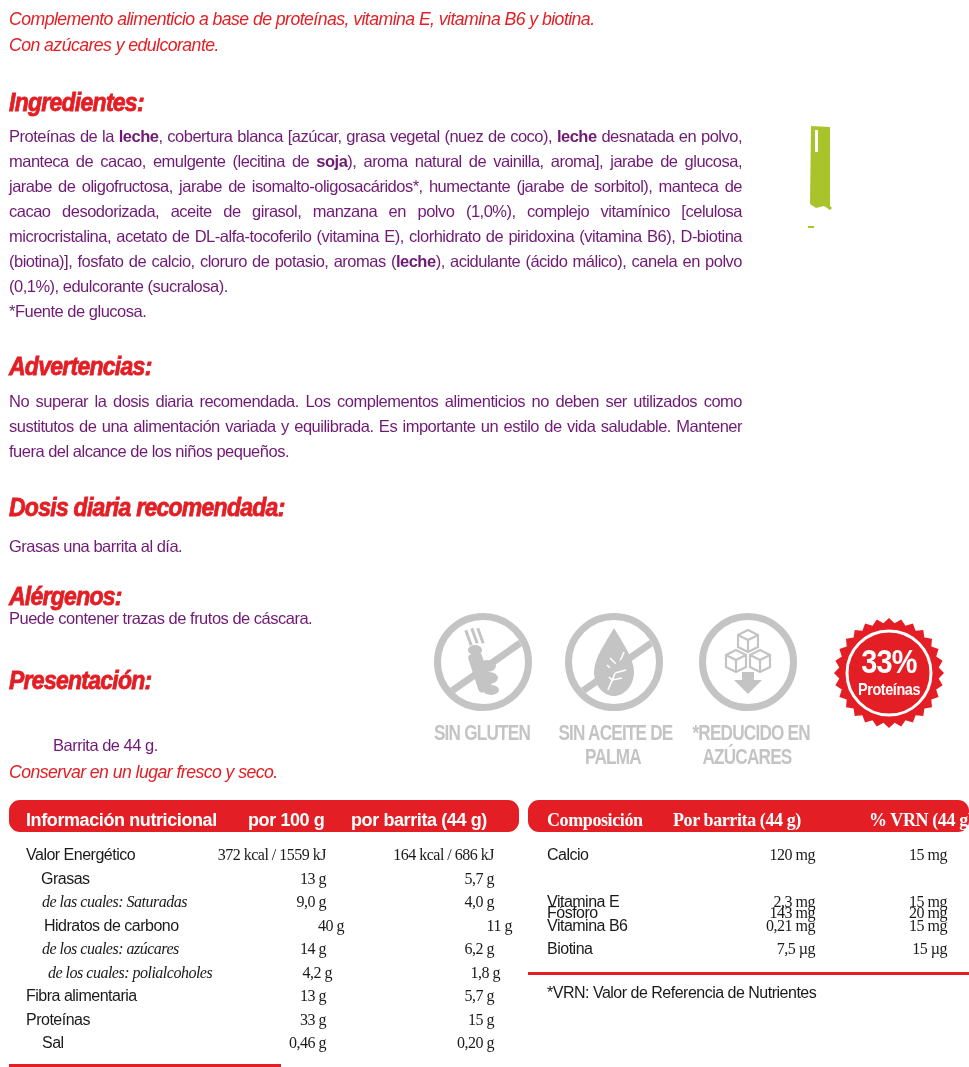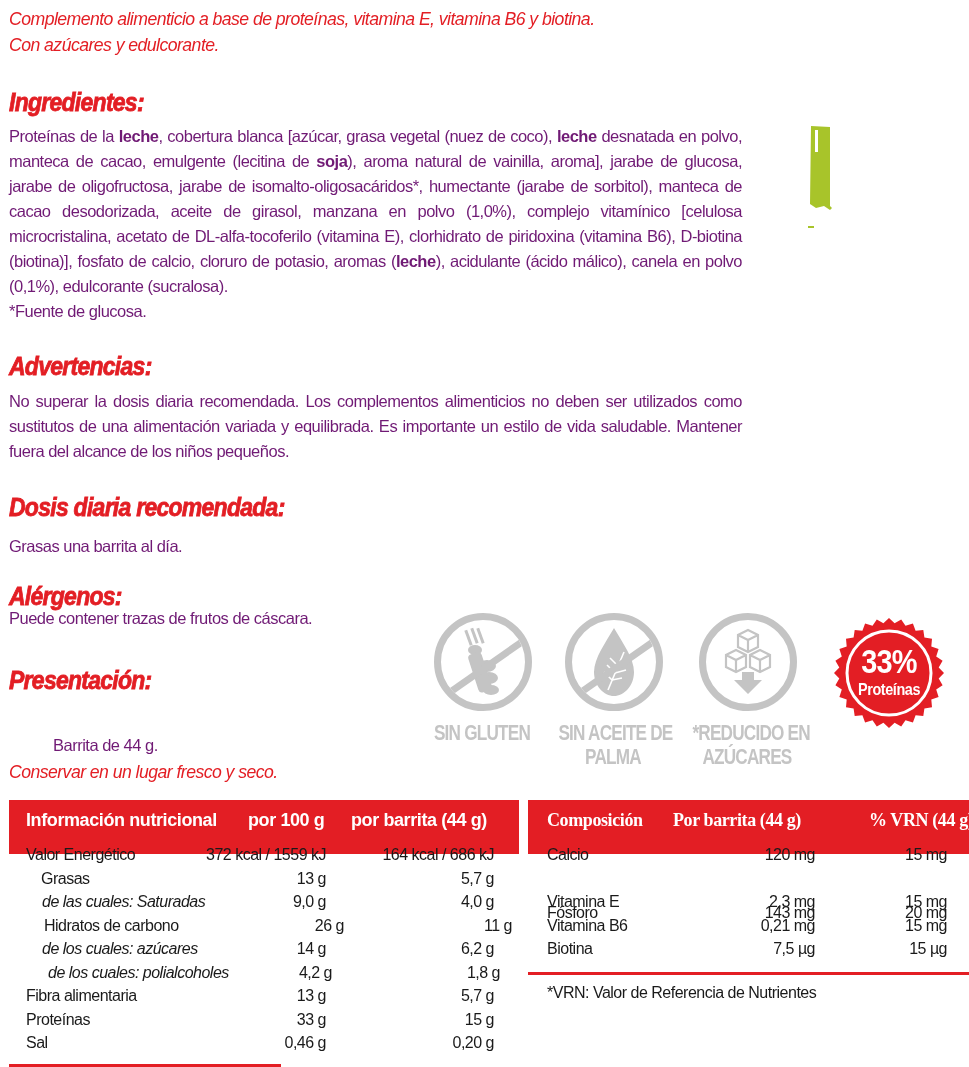--- a/index.html
+++ b/index.html
@@ -60,27 +60,27 @@
   }
   .protein-seal .lbl {
     position: absolute; left: 0; width: 110px; top: 62px; text-align: center;
     color: #fff; font-weight: bold; font-size: 17px; letter-spacing: -0.5px;
     transform: scaleX(0.85); transform-origin: center top;
   }
 
   
   .tbl-head {
     background: #e31e24; color: #fff; font-weight: bold; font-size: 18px;
-    height: 54px; position: absolute;
+    height: 32px; position: absolute; border-radius: 11px;
   }
   .tbl-head span { position: absolute; top: 10px; white-space: nowrap; letter-spacing: -0.4px; }
   .tbl-row { position: absolute; font-size: 16px; height: 23px; letter-spacing: -0.5px; white-space: nowrap; }
   .tbl-row span { position: absolute; top: 0; }
-  .r { text-align: right; }
-  .it { font-style: italic; }
+  .r { text-align: right; font-family: Liberation Serif, serif; }
+  .it { font-style: italic; font-family: Liberation Serif, serif; }
   .rule { position: absolute; height: 3px; background: #e31e24; }
   .footnote { font-size: 16px; letter-spacing: -0.5px; }
 </style>
 </head>
 <body>
 
 <div class="abs intro">
   <div>Complemento alimenticio a base de proteínas, vitamina E, vitamina B6 y biotina.</div>
   <div>Con azúcares y edulcorante.</div>
 </div>
@@ -201,21 +201,21 @@
       <span class="r" style="right:170px">13 g</span>
       <span class="r" style="right:2px">5,7 g</span>
     </div>
     <div class="tbl-row" style="left: 26px; top: 893px; width: 470px;">
       <span class="it" style="left:16px">de las cuales: Saturadas</span>
       <span class="r" style="right:170px">9,0 g</span>
       <span class="r" style="right:2px">4,0 g</span>
     </div>
     <div class="tbl-row" style="left: 44px; top: 916.5px; width: 470px;">
       <span class="" style="left:0px">Hidratos de carbono</span>
-      <span class="r" style="right:170px">26 g</span>
+      <span class="r" style="right:170px">40 g</span>
       <span class="r" style="right:2px">11 g</span>
     </div>
     <div class="tbl-row" style="left: 26px; top: 940px; width: 470px;">
       <span class="it" style="left:16px">de los cuales: azúcares</span>
       <span class="r" style="right:170px">14 g</span>
       <span class="r" style="right:2px">6,2 g</span>
     </div>
     <div class="tbl-row" style="left: 32px; top: 963.5px; width: 470px;">
       <span class="it" style="left:16px">de los cuales: polialcoholes</span>
       <span class="r" style="right:170px">4,2 g</span>
@@ -225,21 +225,21 @@
       <span class="" style="left:0px">Fibra alimentaria</span>
       <span class="r" style="right:170px">13 g</span>
       <span class="r" style="right:2px">5,7 g</span>
     </div>
     <div class="tbl-row" style="left: 26px; top: 1010.5px; width: 470px;">
       <span class="" style="left:0px">Proteínas</span>
       <span class="r" style="right:170px">33 g</span>
       <span class="r" style="right:2px">15 g</span>
     </div>
     <div class="tbl-row" style="left: 26px; top: 1034px; width: 470px;">
-      <span class="" style="left:0px">Sal</span>
+      <span class="" style="left:16px">Sal</span>
       <span class="r" style="right:170px">0,46 g</span>
       <span class="r" style="right:2px">0,20 g</span>
     </div>
   </div>
 <div class="rule" style="left:9px; top:1064px; width:272px;"></div>
 
 <div class="tbl-head" style="left:528px; top:800px; width:441px;font-family:Liberation Serif, serif;">
   <span style="left:19px;">Composición</span>
   <span style="left:145px;">Por barrita (44 g)</span>
   <span style="left:301px;margin-left:40px;">% VRN (44 g)*</span>

